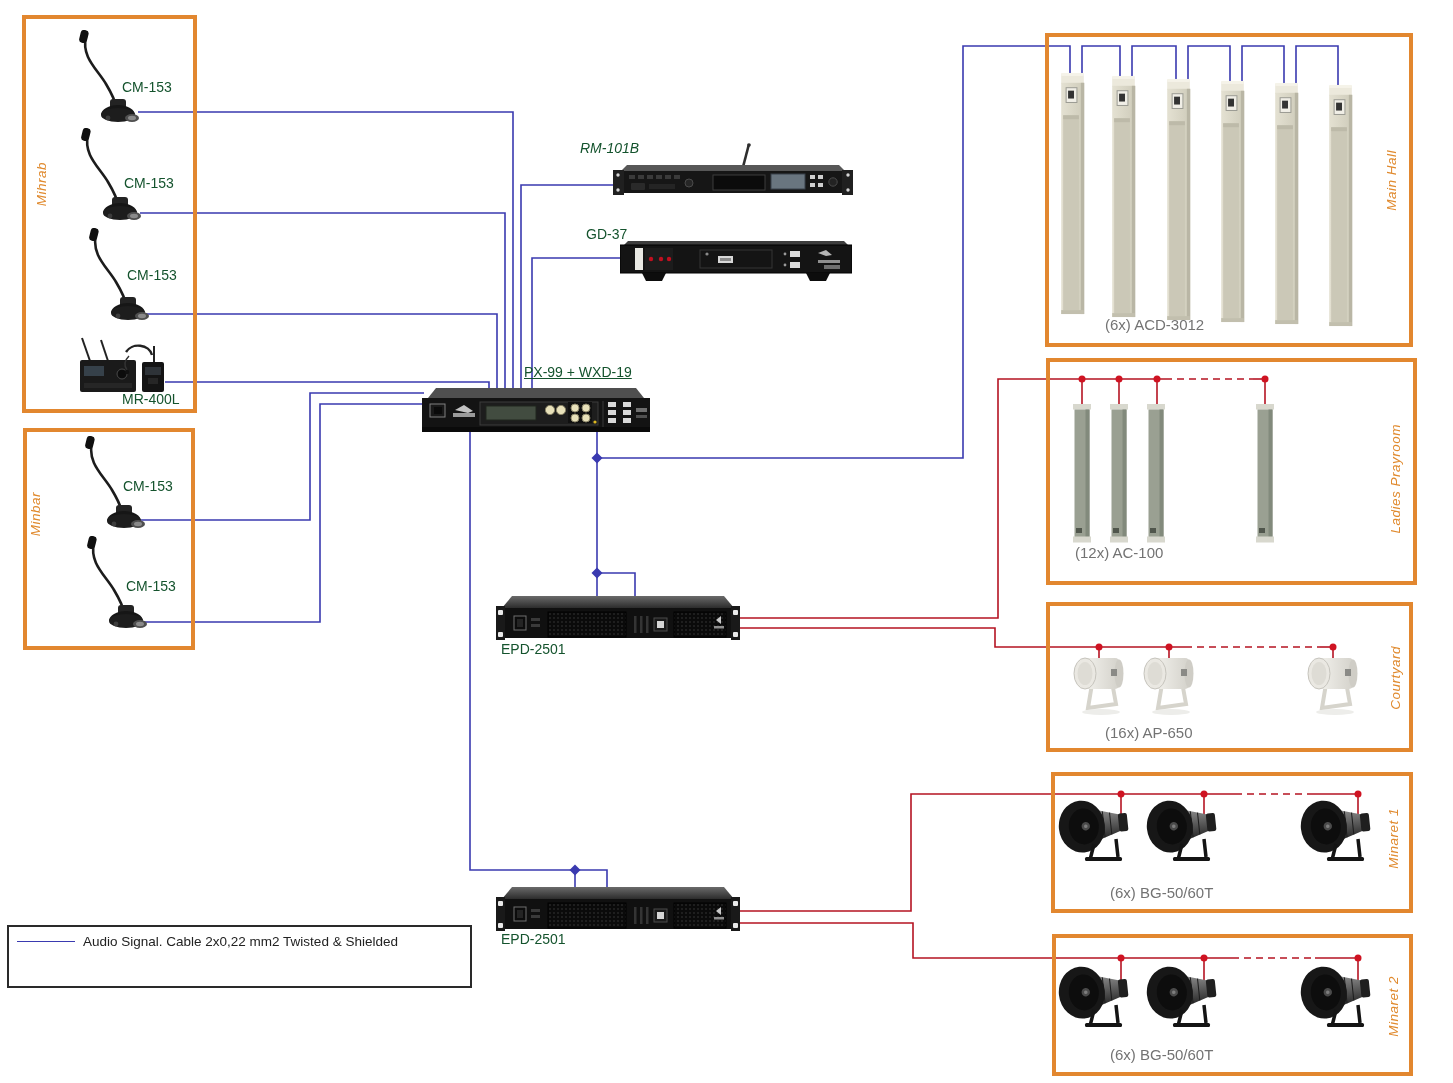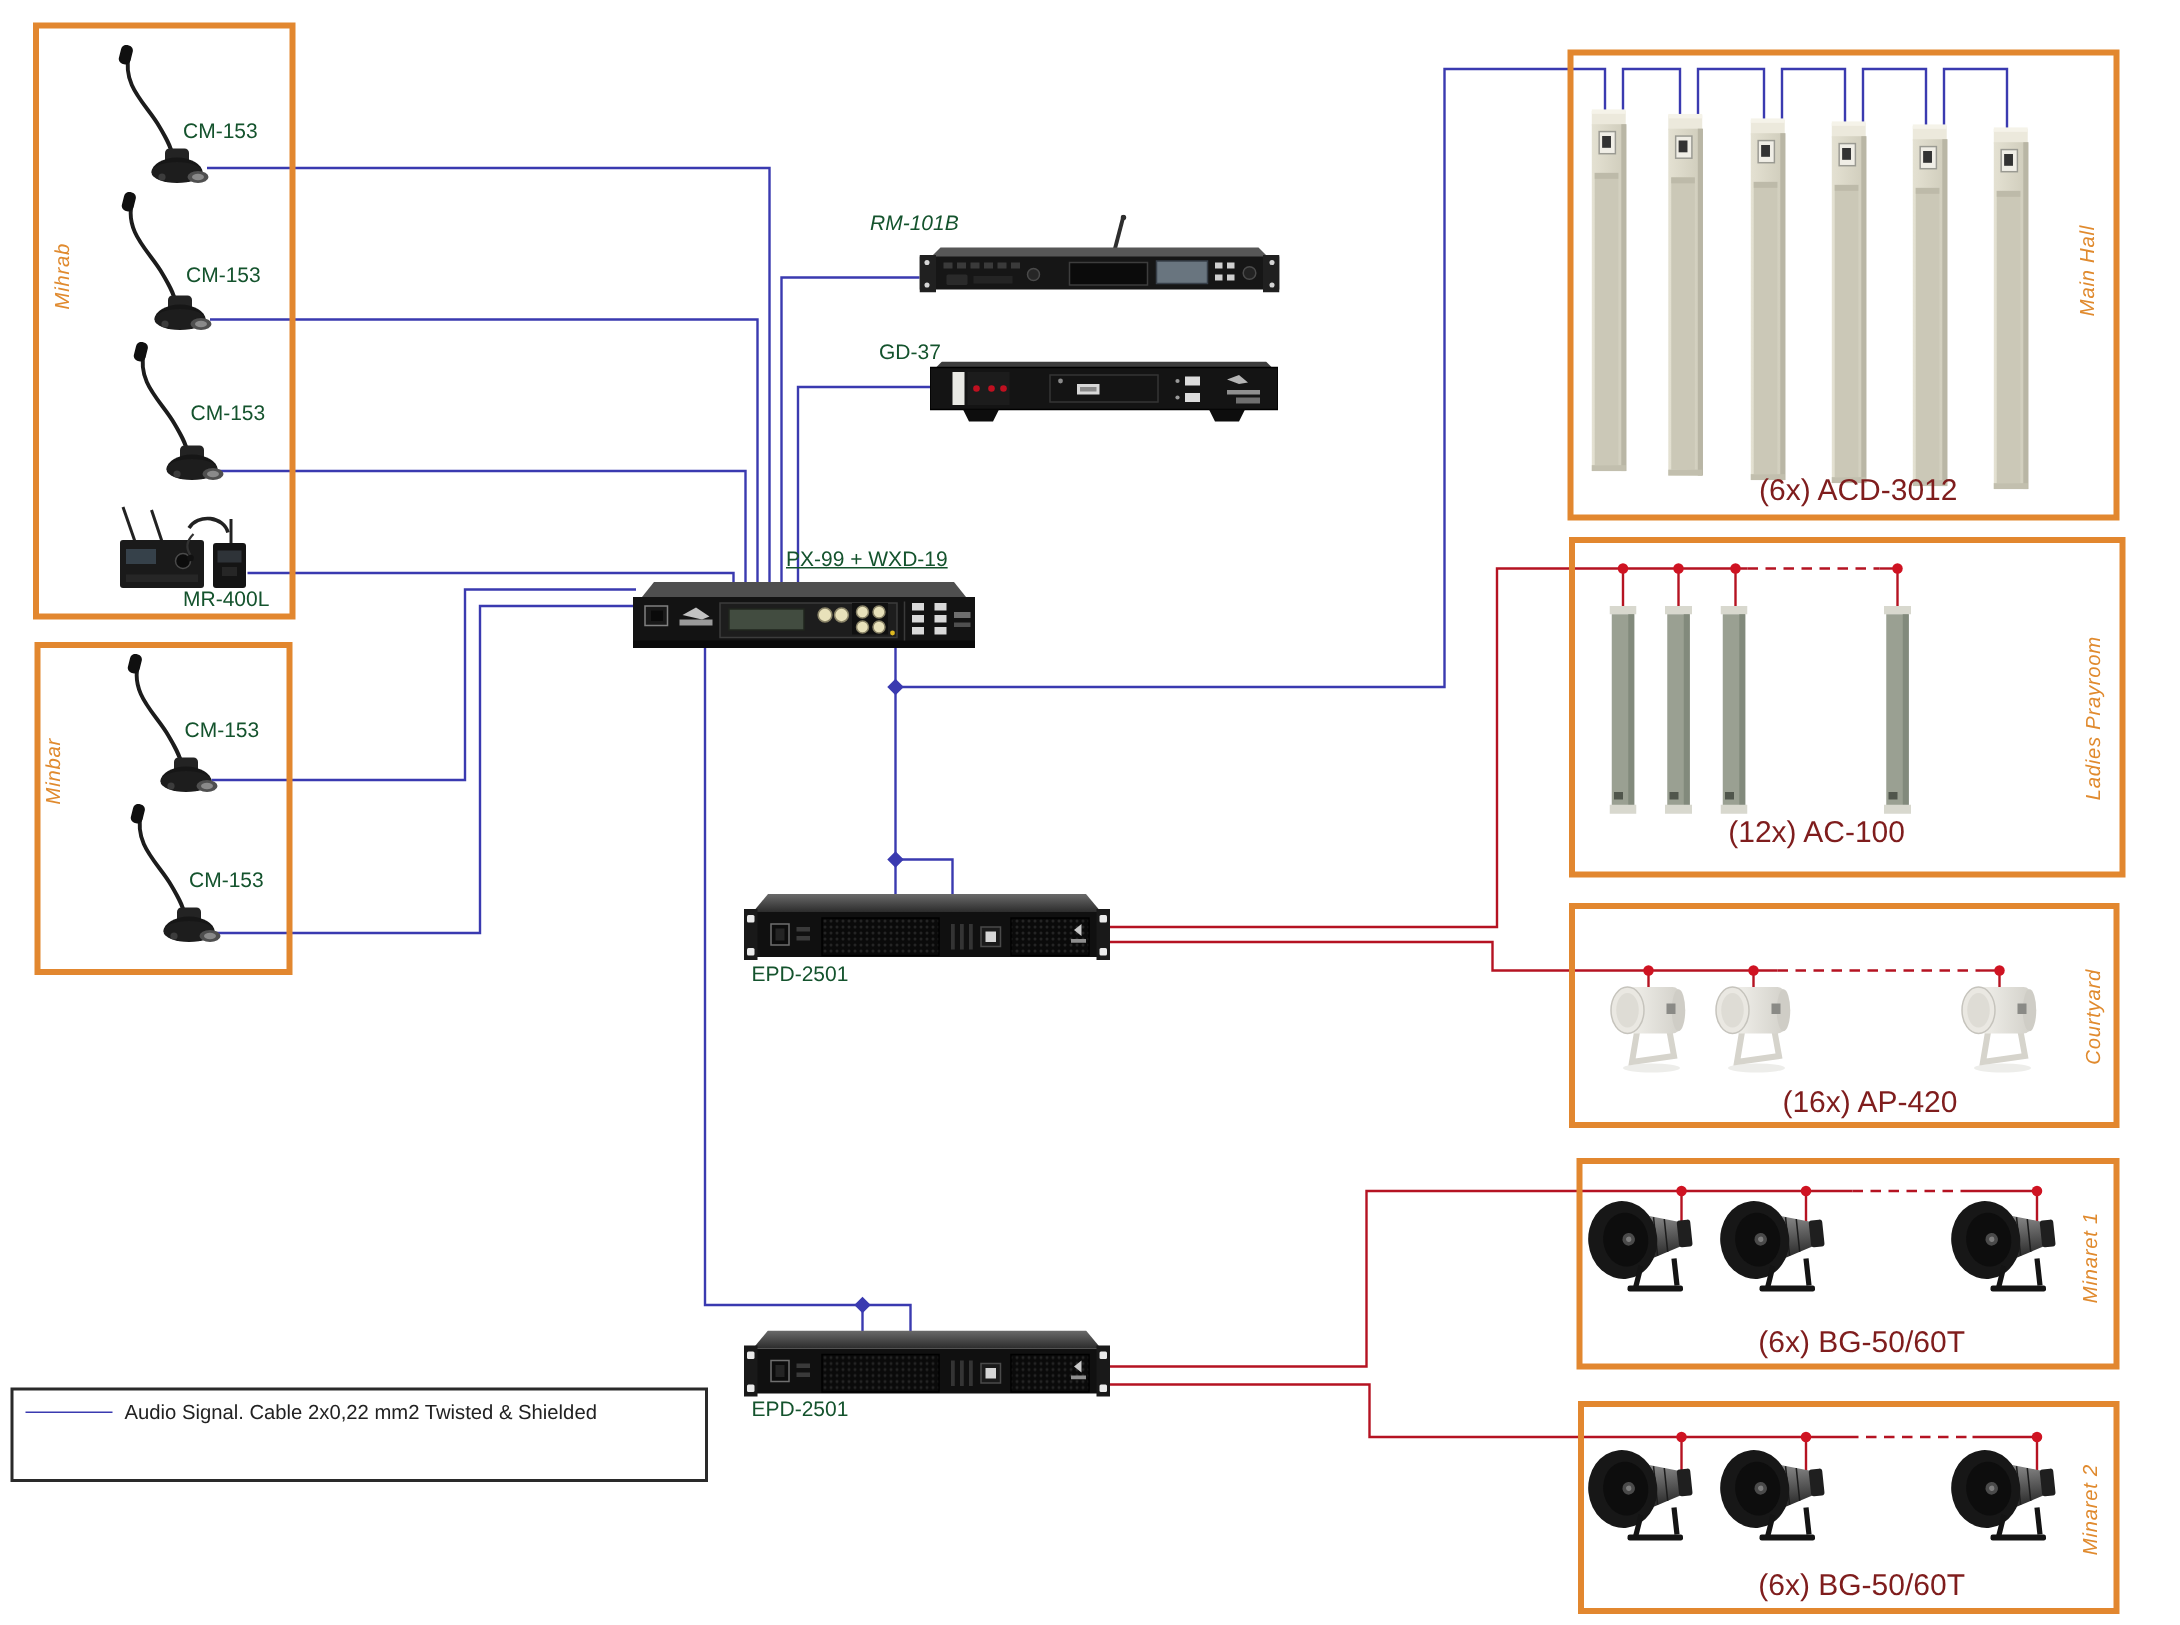--- a/index.html
+++ b/index.html
@@ -10,21 +10,21 @@
   .red{fill:none;stroke:var(--speaker-cable,#b51322);stroke-width:1.6px;}
   .red-dash{stroke-dasharray:7 5;}
   .bdot{fill:var(--audio-cable,#3a3ab0);stroke:none;}
   .rdot{fill:#cf1322;stroke:none;}
   .zone{position:absolute;border:4px solid var(--zone-border,#e2872f);
         box-sizing:border-box;background:transparent;z-index:2;}
   .zone-label{position:absolute;color:var(--zone-label,#e08a2e);font-style:italic;
         font-size:13.5px;writing-mode:vertical-rl;transform:rotate(180deg);
         letter-spacing:.5px;white-space:nowrap;z-index:3;}
   .dev-label{position:absolute;font-size:14px;color:#14532d;white-space:nowrap;z-index:4;}
-  .grp-label{position:absolute;font-size:20px;color:#7f1d1d;text-align:right;z-index:4;}
+  .grp-label{position:absolute;font-size:15px;color:#737373;text-align:left;z-index:4;}
   svg.dev{position:absolute;z-index:3;}
   #legend{position:absolute;left:7px;top:925px;width:465px;height:63px;
         border:2px solid #2a2a2a;box-sizing:border-box;background:#fff;z-index:4;}
   .leg-row{position:absolute;left:0;width:100%;height:20px;display:flex;align-items:center;}
   .leg-line{display:inline-block;width:58px;height:0;border-top:1.6px solid;margin-left:8px;margin-right:8px;}
   .leg-line.blue-sw{border-color:var(--audio-cable,#3a3ab0);}
   .leg-line.red-sw{border-color:var(--speaker-cable,#b51322);}
   .leg-text{font-size:13.5px;color:#222;white-space:nowrap;}
 </style>
 </head>
@@ -424,21 +424,21 @@
   <div class="dev-label" style="left:123px;top:478px;">CM-153</div>
   <div class="dev-label" style="left:126px;top:578px;">CM-153</div>
   <div class="dev-label" style="left:580px;top:140px;font-style:italic;">RM-101B</div>
   <div class="dev-label" style="left:586px;top:226px;">GD-37</div>
   <div class="dev-label" style="left:524px;top:364px;text-decoration:underline;">PX-99 + WXD-19</div>
   <div class="dev-label" style="left:501px;top:641px;">EPD-2501</div>
   <div class="dev-label" style="left:501px;top:931px;">EPD-2501</div>
 
   <div class="grp-label" style="left:1105px;top:316px;width:200px;">(6x) ACD-3012</div>
   <div class="grp-label" style="left:1075px;top:544px;width:195px;">(12x) AC-100</div>
-  <div class="grp-label" style="left:1105px;top:724px;width:200px;">(16x) AP-420</div>
+  <div class="grp-label" style="left:1105px;top:724px;width:200px;">(16x) AP-650</div>
   <div class="grp-label" style="left:1110px;top:884px;width:200px;">(6x) BG-50/60T</div>
   <div class="grp-label" style="left:1110px;top:1046px;width:200px;">(6x) BG-50/60T</div>
 
   <div id="legend">
     <div class="leg-row" style="top:4px;">
       <span class="leg-line blue-sw"></span>
       <span class="leg-text">Audio Signal. Cable 2x0,22 mm2 Twisted &amp; Shielded</span>
     </div>
   </div>
 

